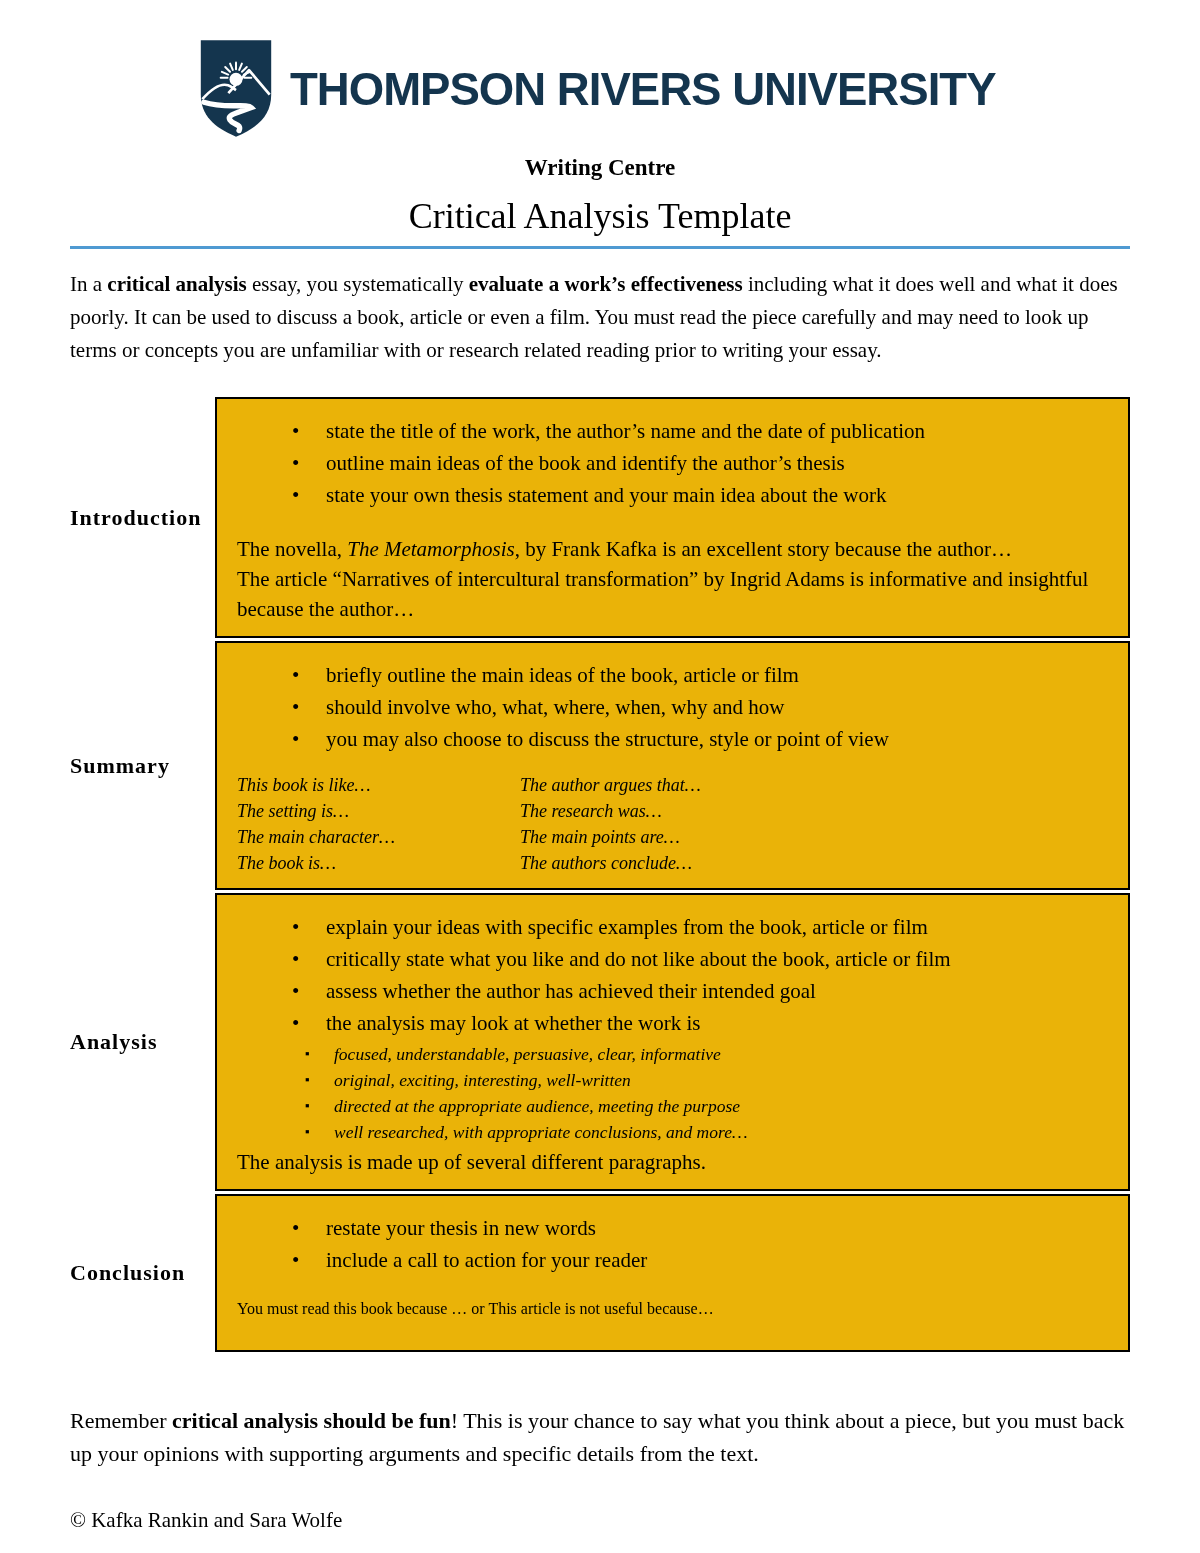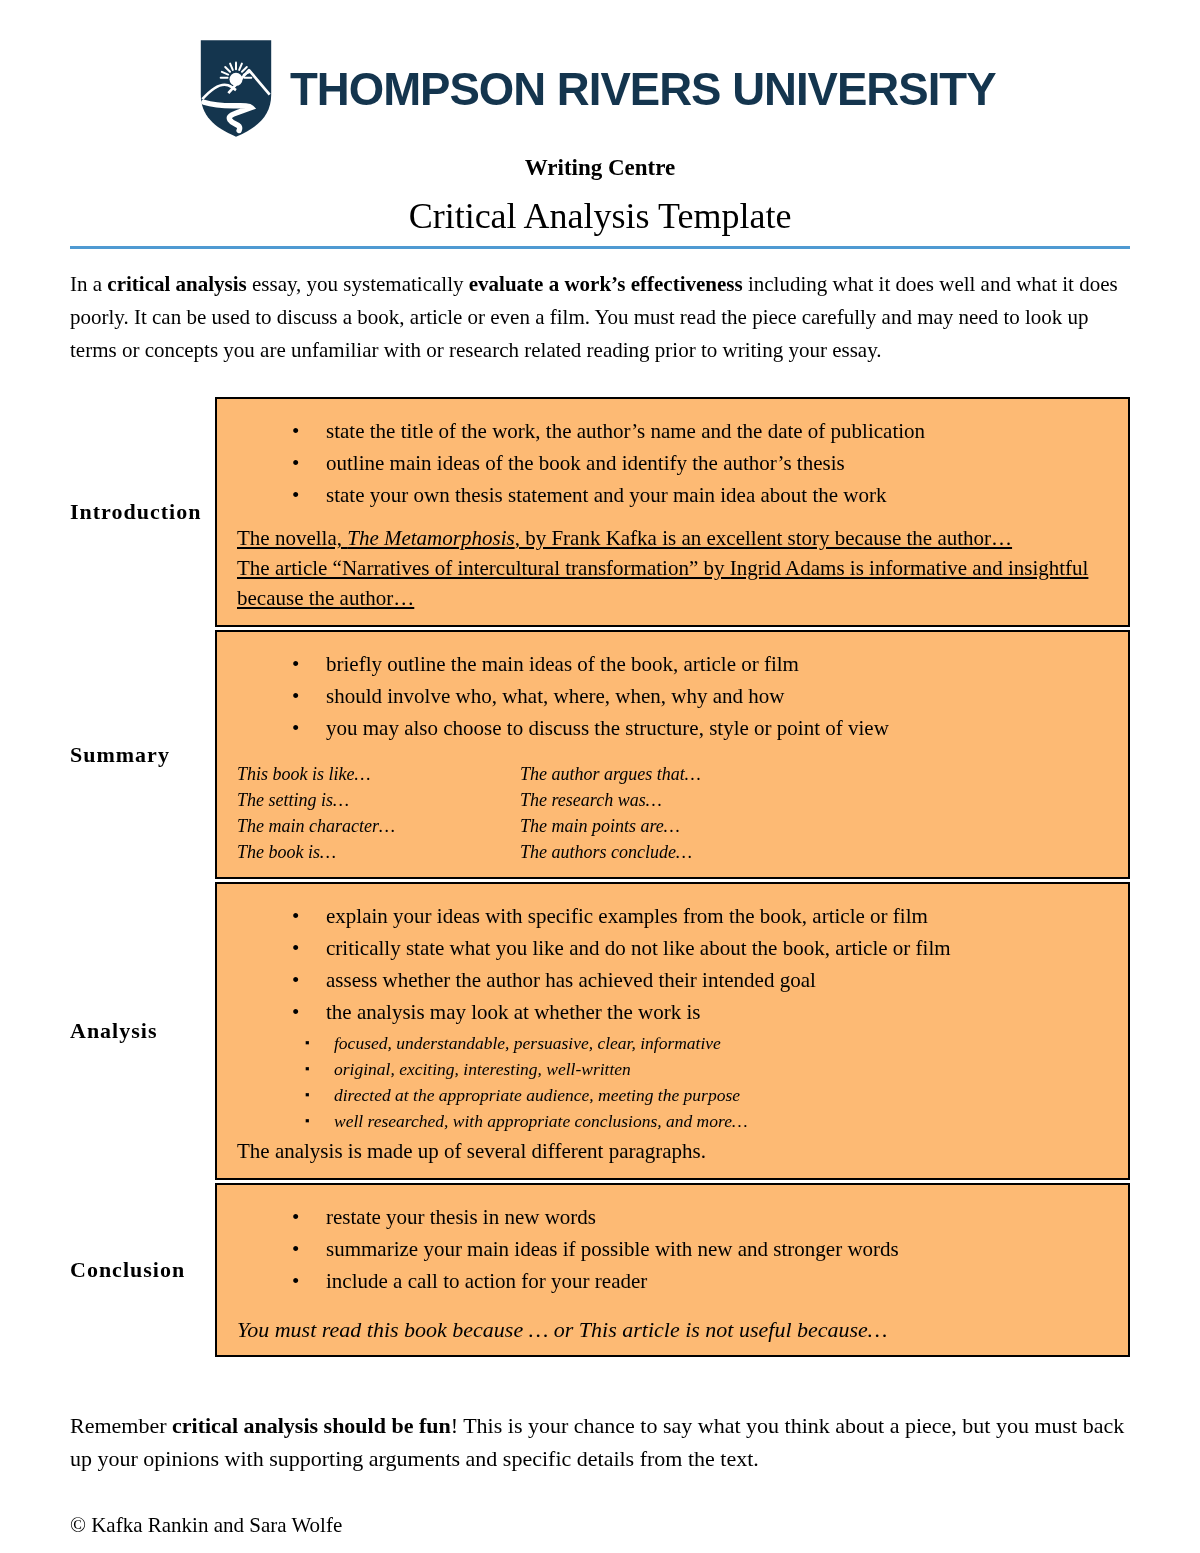--- a/index.html
+++ b/index.html
@@ -26,21 +26,21 @@
   .intro { font-size:21px; line-height:33px; margin-top:19px; }
 
   
   .sections { margin-top:30px; }
   .section-row { display:flex; margin-bottom:3px; }
   .section-label {
     width:145px; flex:0 0 auto; display:flex; align-items:center;
     font-weight:700; font-size:22px; letter-spacing:1px;
   }
   .section-box {
-    flex:1; border:2px solid #000; background:#fdba74;
+    flex:1; border:2px solid #000; background:#eab308;
     padding:8px 20px 12px 20px;
   }
   .box-intro      { min-height:210px; }
   .box-summary    { min-height:230px; }
   .box-analysis   { min-height:260px; }
   .box-conclusion { min-height:158px; }
 
   ul.bullets { list-style:none; margin:8px 0 0 0; padding:0 0 0 55px; }
   ul.bullets > li { position:relative; padding-left:34px; font-size:21px; line-height:32px; }
   ul.bullets > li::before { content:"\2022"; position:absolute; left:0; }
@@ -48,31 +48,31 @@
   ul.sub-bullets { list-style:none; margin:2px 0 2px 0; padding:0 0 0 68px; }
   ul.sub-bullets > li {
     position:relative; padding-left:29px; font-style:italic;
     font-size:17.5px; line-height:26px;
   }
   ul.sub-bullets > li::before {
     content:"\25AA"; position:absolute; left:0; top:0;
     font-style:normal; font-size:13px;
   }
 
-  .example { margin-top:12px;text-decoration:underline; }
+  .example { margin-top:23px; }
   .example p { font-size:21px; line-height:30px; }
 
   .sum-cols { display:flex; margin-top:17px; }
   .sum-col-left  { width:283px; flex:0 0 auto; }
   .sum-col-right { flex:1; }
   .sum-line { font-style:italic; font-size:18px; line-height:26px; }
 
   .analysis-footer { font-size:21px; line-height:30px; margin-top:2px; }
 
-  .conclusion-example { font-style:italic; font-size:22px; line-height:26px; margin-top:20px; }
+  .conclusion-example { font-size:16px; line-height:26px; margin-top:20px; }
 
   
   .closing { font-size:22px; line-height:33px; margin-top:52px; }
   .copyright { font-size:21px; margin-top:38px; }
 </style>
 </head>
 <body>
 
 <div class="page">
 
@@ -163,21 +163,20 @@
         </ul>
         <p class="analysis-footer">The analysis is made up of several different paragraphs.</p>
       </div>
     </div>
 
     <div class="section-row">
       <div class="section-label">Conclusion</div>
       <div class="section-box box-conclusion">
         <ul class="bullets">
           <li>restate your thesis in new words</li>
-          <li>summarize your main ideas if possible with new and stronger words</li>
           <li>include a call to action for your reader</li>
         </ul>
         <p class="conclusion-example">You must read this book because … or This article is not useful because…</p>
       </div>
     </div>
 
   </div>
 
   <p class="closing"><span>Remember </span><b>critical analysis should be fun</b><span>! This is your chance to say what you think about a piece, but you must back up your opinions with supporting arguments and specific details from the text.</span></p>
 

